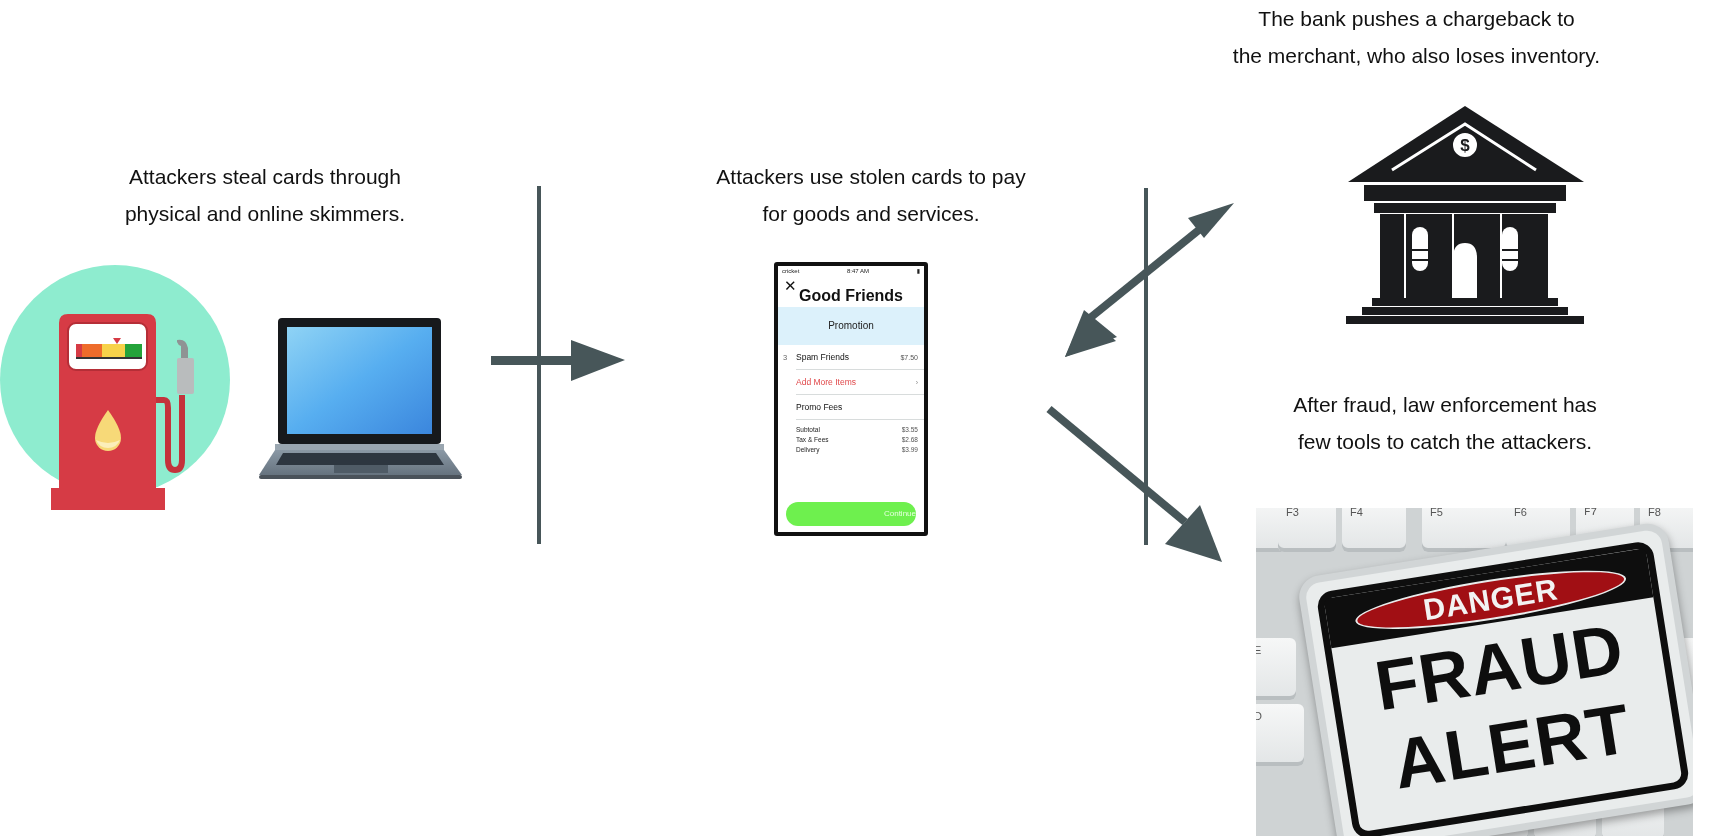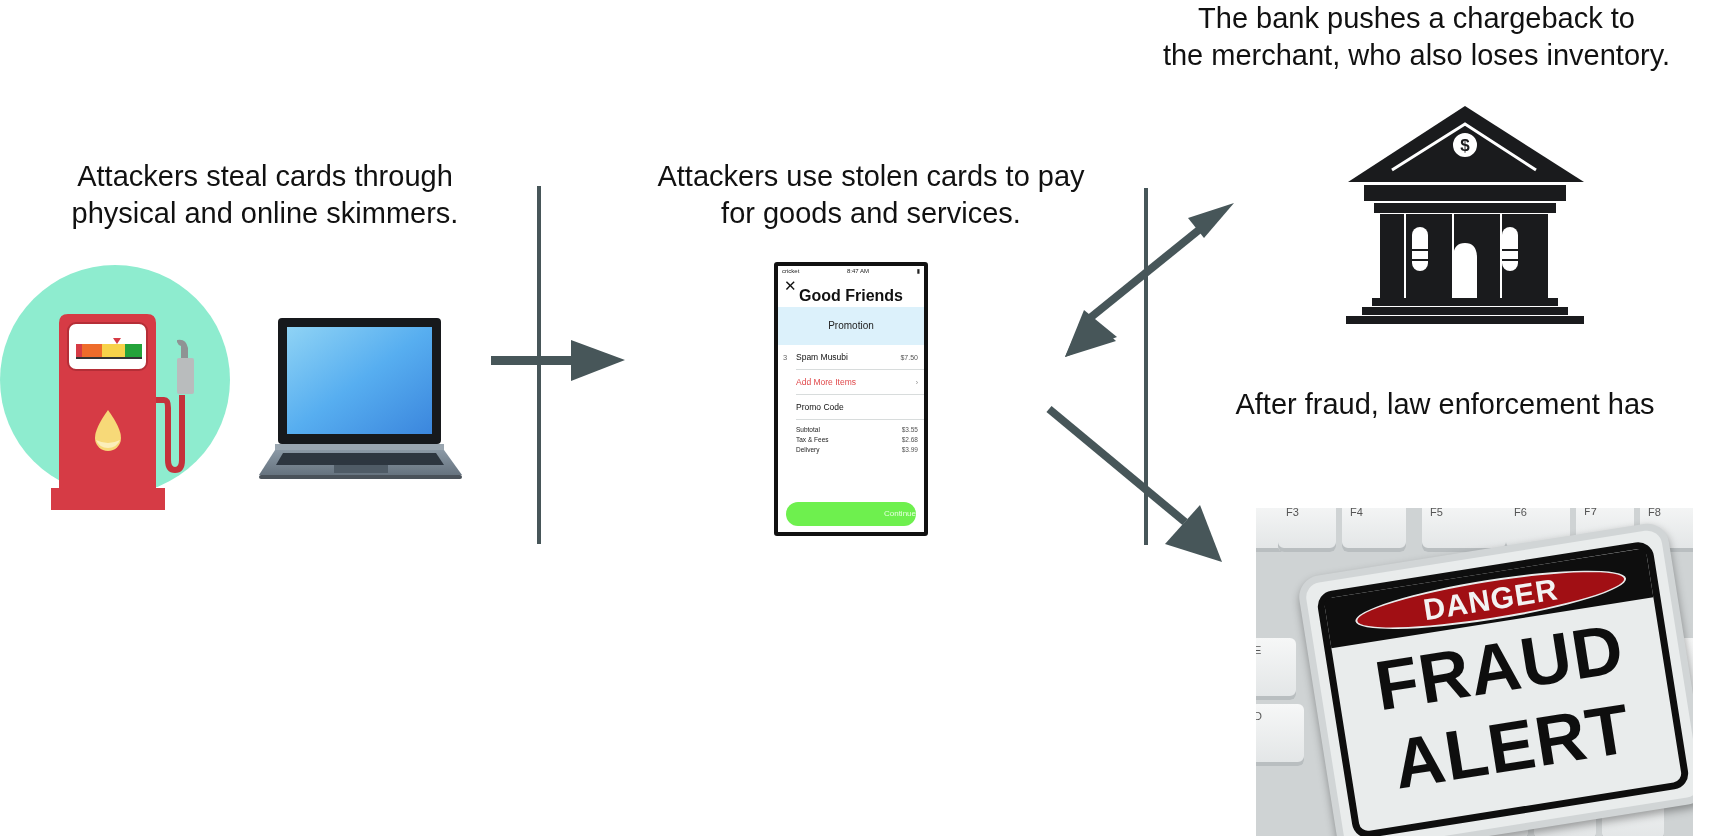--- a/index.html
+++ b/index.html
@@ -1,17 +1,17 @@
 <!DOCTYPE html>
 <html><head>
   <meta charset="utf-8">
   <style>
     html, body { margin:0; padding:0; background:#ffffff; }
     body { width:1713px; height:836px; position:relative; overflow:hidden; font-family:"Liberation Sans", sans-serif; color:#111; }
-    .caption { position:absolute; text-align:center; font-size:29px; line-height:37px; color:#111; white-space:nowrap; }
+    .caption { position:absolute; text-align:center; font-size:21px; line-height:37px; color:#111; white-space:nowrap; }
     .caption span { display:block; }
     #cap1 { left:20px; top:158px; width:490px; }
     #cap2 { left:611px; top:158px; width:520px; }
     #cap3 { left:1120px; top:0px; width:593px; }
     #cap4 { left:1195px; top:386px; width:500px; }
     svg.abs { position:absolute; left:0; top:0; }
     
     #phone { position:absolute; left:774px; top:262px; width:154px; height:274px; border:4px solid #111; border-radius:3px; background:#fff; box-sizing:border-box; overflow:hidden; }
     #phone .status { height:11px; font-size:6px; line-height:11px; padding:0 4px; display:flex; justify-content:space-between; color:#222; }
     #phone .title-row { height:30px; position:relative; }
@@ -48,20 +48,21 @@
 <div class="caption" id="cap2">
   <span>Attackers use stolen cards to pay</span>
   <span>for goods and services.</span>
 </div>
 <div class="caption" id="cap3">
   <span>The bank pushes a chargeback to</span>
   <span>the merchant, who also loses inventory.</span>
 </div>
 <div class="caption" id="cap4">
   <span>After fraud, law enforcement has</span>
+  <span>few tools to catch the attackers.</span>
 </div>
 
 <svg class="abs" width="1713" height="836" viewBox="0 0 1713 836">
   <defs>
     <linearGradient id="screenGrad" x1="0" y1="0" x2="1" y2="1">
       <stop offset="0" stop-color="#8fd3f5"></stop>
       <stop offset="0.5" stop-color="#57aef0"></stop>
       <stop offset="1" stop-color="#3b86dd"></stop>
     </linearGradient>
     <linearGradient id="kbGrad" x1="0" y1="0" x2="0" y2="1">
@@ -148,29 +149,29 @@
     <span>8:47 AM</span>
     <span>▮</span>
   </div>
   <div class="title-row">
     <span class="close">✕</span>
     <div class="title">Good Friends</div>
   </div>
   <div class="promo-banner">Promotion</div>
   <div class="row">
     <span class="qty">3</span>
-    <span>Spam Musubi</span>
+    <span>Spam Friends</span>
     <span class="price">$7.50</span>
   </div>
   <div class="row red">
     <span>Add More Items</span>
     <span class="price">›</span>
   </div>
   <div class="row">
-    <span>Promo Code</span>
+    <span>Promo Fees</span>
   </div>
   <div class="totals">
     <div>
       <span>Subtotal</span>
       <span class="v">$3.55</span>
     </div>
     <div>
       <span>Tax &amp; Fees</span>
       <span class="v">$2.68</span>
     </div>

